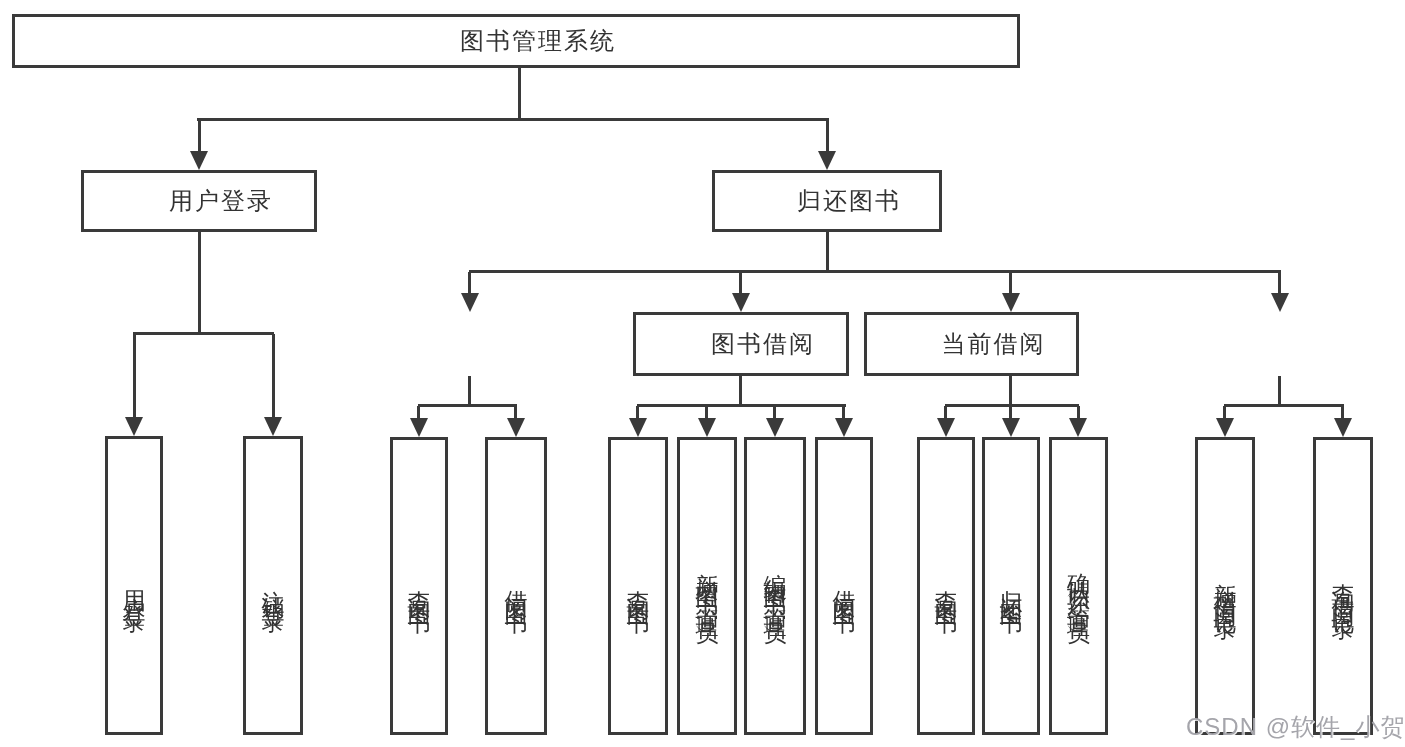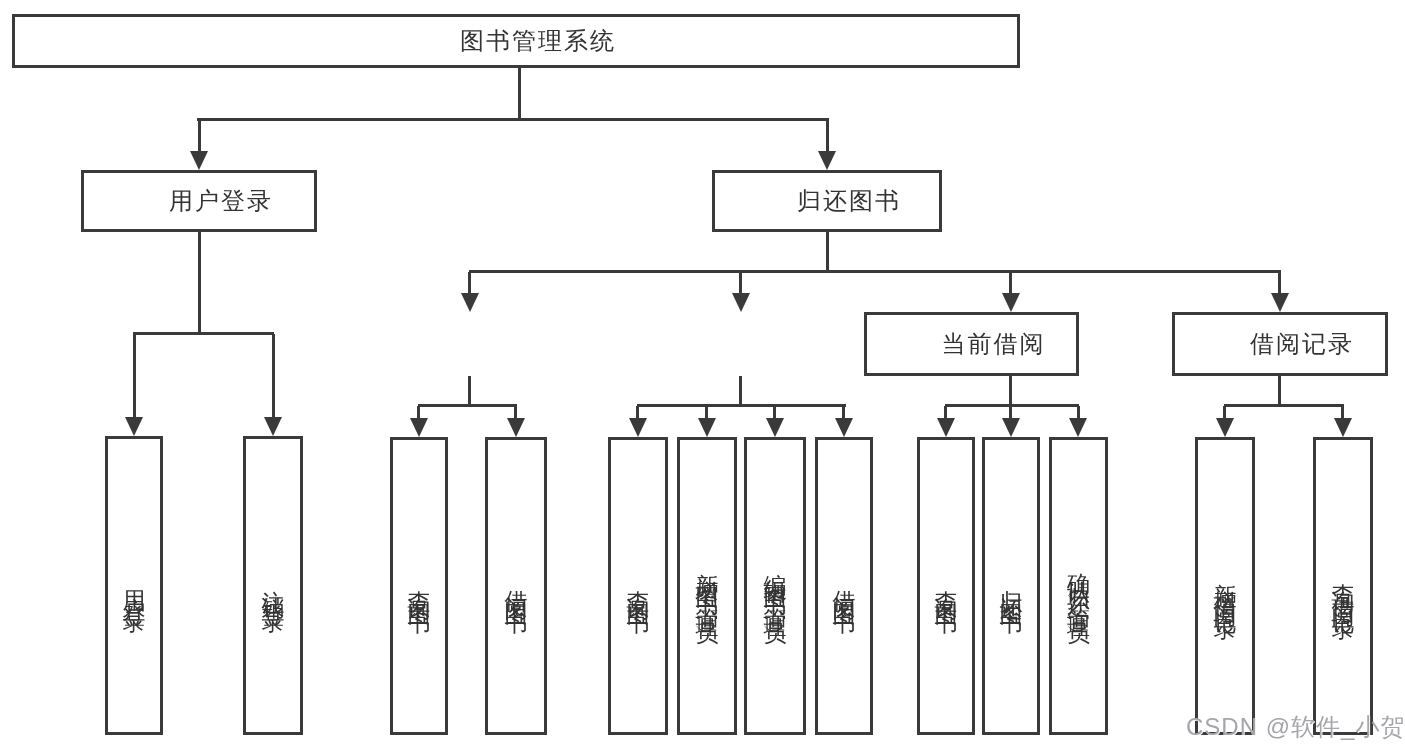--- a/index.html
+++ b/index.html
@@ -57,22 +57,22 @@
   <div class="ln" style="left:469px;top:270px;width:812px;height:3px;"></div>
   <div class="ln" style="left:468px;top:272px;width:3px;height:22px;"></div>
   <div class="arr" style="left:461px;top:293px;"></div>
   <div class="ln" style="left:739px;top:272px;width:3px;height:22px;"></div>
   <div class="arr" style="left:732px;top:293px;"></div>
   <div class="ln" style="left:1009px;top:272px;width:3px;height:22px;"></div>
   <div class="arr" style="left:1002px;top:293px;"></div>
   <div class="ln" style="left:1278px;top:272px;width:3px;height:22px;"></div>
   <div class="arr" style="left:1271px;top:293px;"></div>
 
+  <div class="box" style="left:633px;top:312px;width:216px;height:64px;">图书借阅</div>
   <div class="box" style="left:864px;top:312px;width:215px;height:64px;">当前借阅</div>
-  <div class="box" style="left:1172px;top:312px;width:216px;height:64px;">借阅记录</div>
 
   <div class="ln" style="left:468px;top:376px;width:3px;height:30px;"></div>
   <div class="ln" style="left:418px;top:404px;width:99px;height:3px;"></div>
   <div class="ln" style="left:417px;top:406px;width:3px;height:13px;"></div>
   <div class="arr" style="left:410px;top:418px;"></div>
   <div class="ln" style="left:514px;top:406px;width:3px;height:13px;"></div>
   <div class="arr" style="left:507px;top:418px;"></div>
 
   <div class="ln" style="left:739px;top:376px;width:3px;height:30px;"></div>
   <div class="ln" style="left:637px;top:404px;width:209px;height:3px;"></div>

